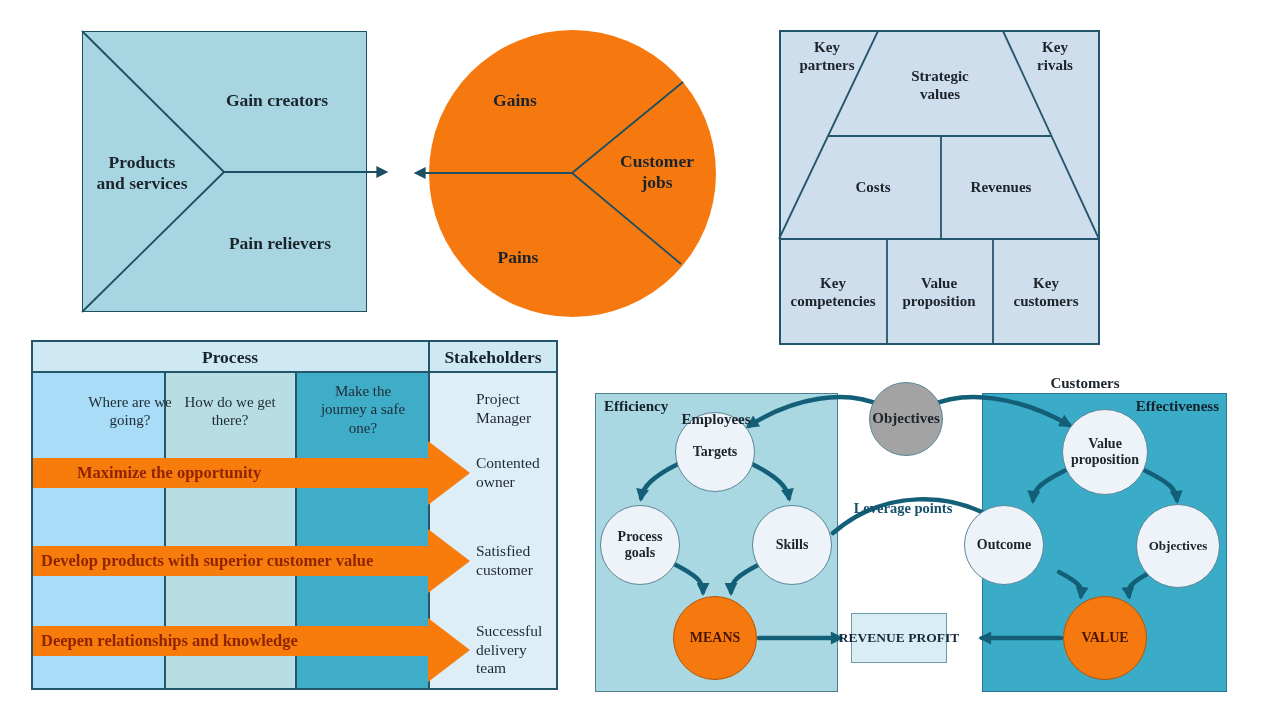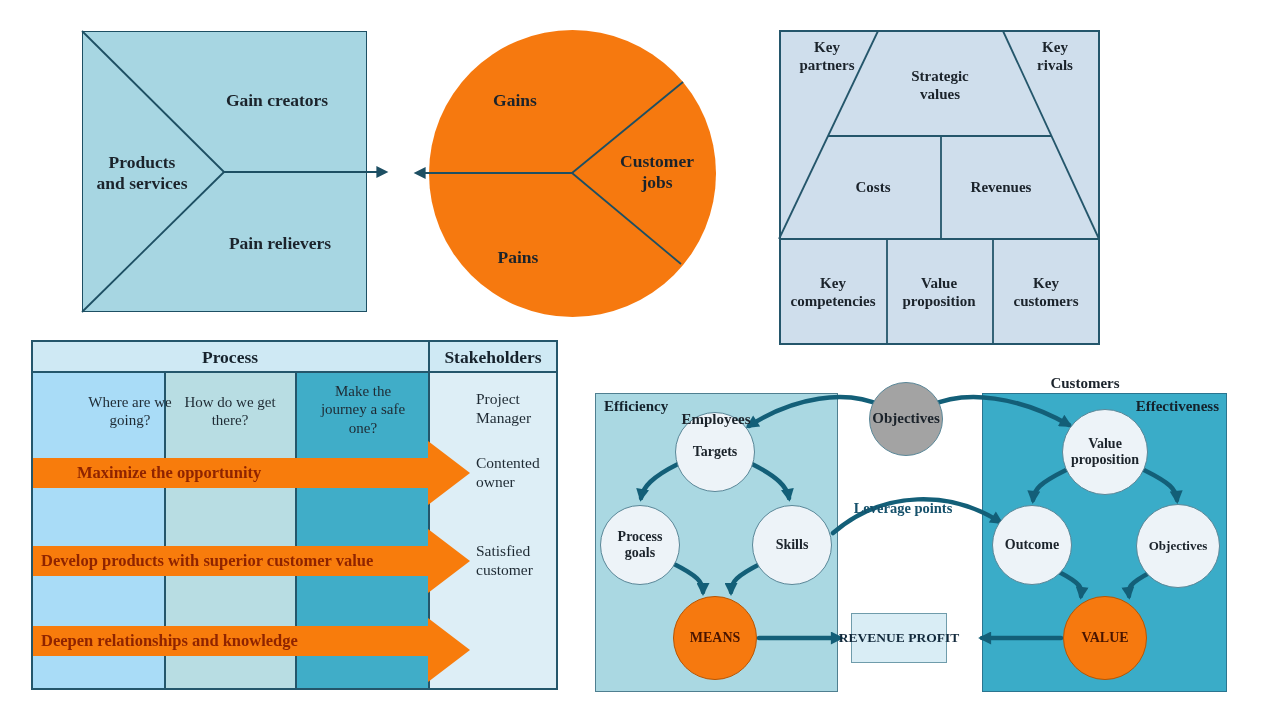--- a/index.html
+++ b/index.html
@@ -168,20 +168,23 @@
     <div class="arrow-bar" style="top:204px;">Develop products with superior customer value</div>
     <div class="arrow-head" style="top:276px;"></div>
     <div class="arrow-bar" style="top:284px;">Deepen relationships and knowledge</div>
 
     <div class="stake-lbl" style="top:67px;">Project
 Manager</div>
     <div class="stake-lbl" style="top:131px;">Contented
 owner</div>
     <div class="stake-lbl" style="top:219px;">Satisfied
 customer</div>
+    <div class="stake-lbl" style="top:308px;">Successful
+delivery
+team</div>
   </div>
 
   <div class="lbl" style="left:716px; top:384px; font-size:15px;margin-top:36px;">Employees</div>
   <div class="lbl" style="left:1085px; top:384px; font-size:15px;">Customers</div>
 
   <div class="eff-box"></div>
   <div class="effect-box"></div>
 
   <div class="corner-lbl" style="left:604px; top:398px;">Efficiency</div>
   <div class="corner-lbl" style="right:61px; top:398px;">Effectiveness</div>
@@ -189,21 +192,21 @@
   <div class="node" style="left:869px; top:382px; width:74px; height:74px; background:#a3a3a3; font-size:15px;">Objectives</div>
 
   <div class="node" style="left:675px; top:412px; width:80px; height:80px;">Targets</div>
   <div class="node" style="left:600px; top:505px; width:80px; height:80px;">Process
 goals</div>
   <div class="node" style="left:752px; top:505px; width:80px; height:80px;">Skills</div>
   <div class="node node-orange" style="left:673px; top:596px; width:84px; height:84px;">MEANS</div>
 
   <div class="node" style="left:1062px; top:409px; width:86px; height:86px;">Value
 proposition</div>
-  <div class="node" style="left:992px; top:505px; width:80px; height:80px;">Outcome</div>
+  <div class="node" style="left:964px; top:505px; width:80px; height:80px;">Outcome</div>
   <div class="node" style="left:1136px; top:504px; width:84px; height:84px; font-size:13px;">Objectives</div>
   <div class="node node-orange" style="left:1063px; top:596px; width:84px; height:84px;">VALUE</div>
 
   <div class="lbl leverage-lbl" style="left:903px; top:509px;">Leverage points</div>
 
   <div class="rev-box">REVENUE PROFIT</div>
 
 </div>
 
 </body></html>

